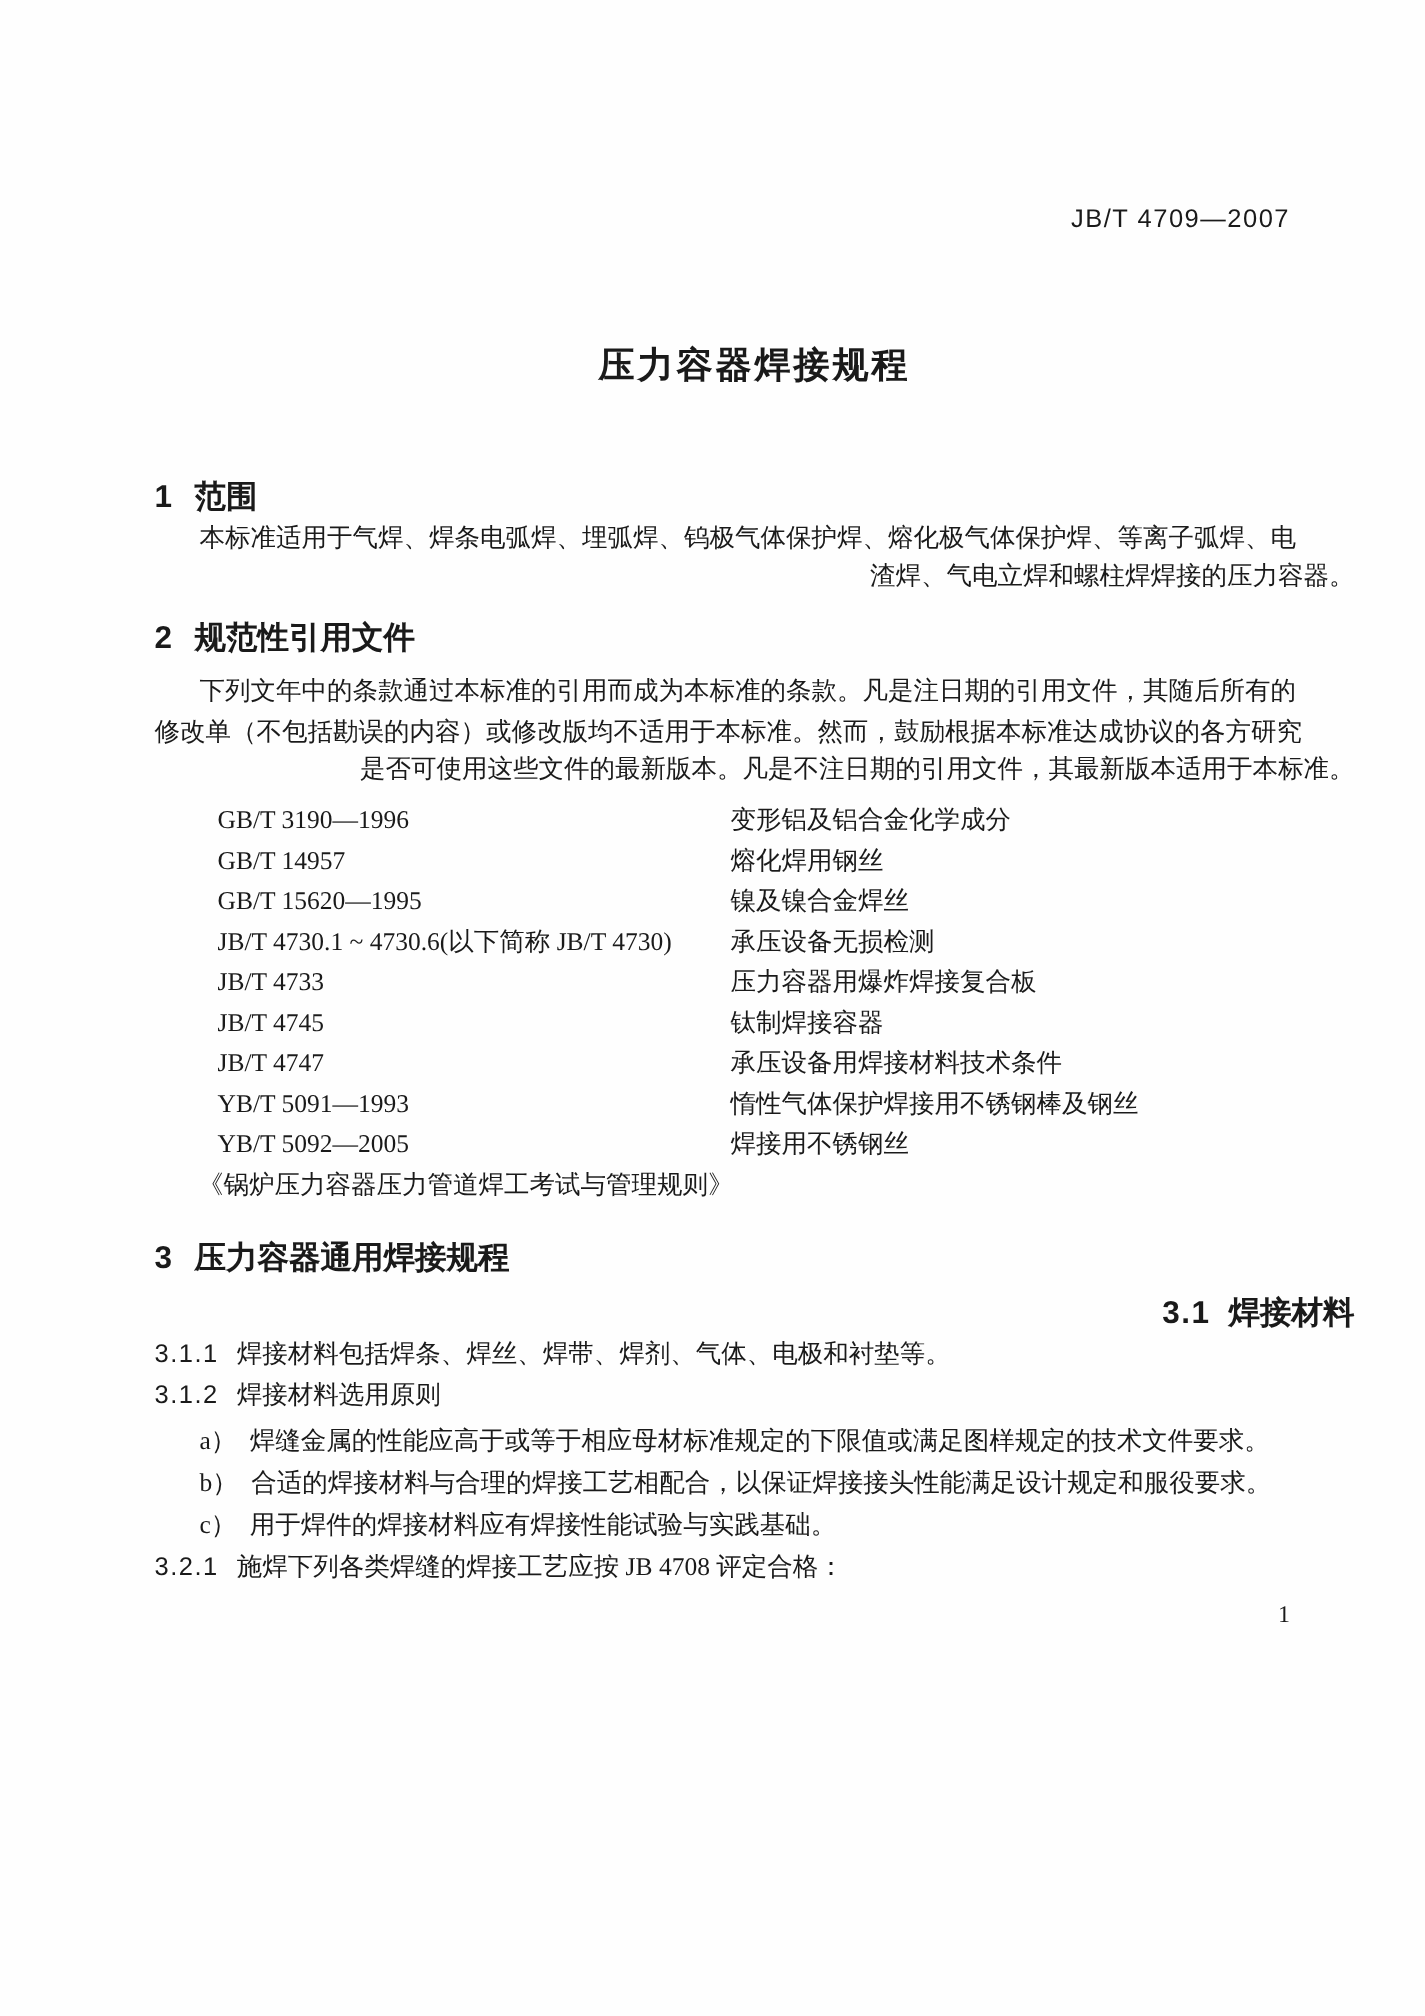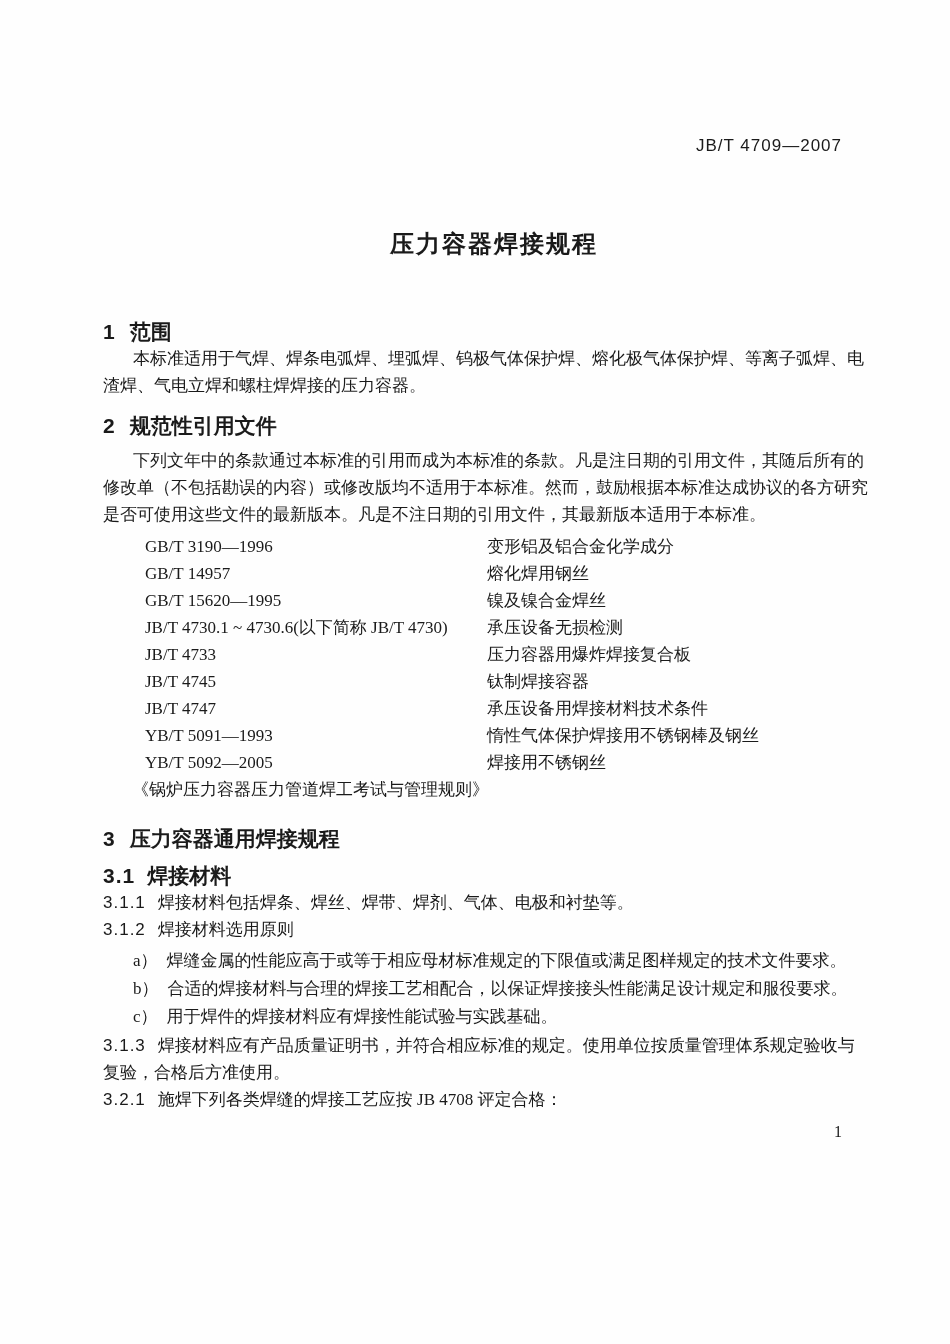--- a/index.html
+++ b/index.html
@@ -7,21 +7,21 @@
     padding: 0;
     background: #ffffff;
   }
   .page {
     position: relative;
     width: 950px;
     height: 1344px;
     box-sizing: border-box;
     background: #fefefe;
     color: #1a1a1a;
-    padding: 0 65px 0 103px;
+    padding: 0 47px 0 103px;
     overflow: hidden;
     font-family: "Liberation Serif", "DejaVu Serif", serif;
     font-size: 17px;
     line-height: 27px;
   }
   .doc-header {
     margin-top: 135px;
     margin-right: 43px;
     text-align: right;
     font-family: "Liberation Sans", "DejaVu Sans", sans-serif;
@@ -40,29 +40,29 @@
   }
   .sec-heading {
     margin-top: 13px;
     font-family: "Liberation Sans", "DejaVu Sans", sans-serif;
     font-weight: 700;
     font-size: 21px;
     line-height: 27px;
   }
   .sec-heading.first { margin-top: 54px; }
   .sec-heading.s3gap { margin-top: 22px; }
-  .sec-heading.sub { margin-top: 10px; }
+  .sec-heading.sub { margin-top: 10px; text-align: right; }
   .sec-heading.sub2 { margin-top: 0; }
   .h-num { margin-right: 14px; letter-spacing: 1px; }
   .h-num.small { margin-right: 12px; }
   .para { margin: 0; }
   .para.gap-top { margin-top: 12px; }
   .para.gap-top-sm { margin-top: 8px; }
   .line { text-align: justify; }
-  .line.last { text-align: left; }
+  .line.last { text-align: right; font-family: Liberation Mono, monospace; }
   .ind { text-indent: 30px; }
   .refs { margin-top: 5px; padding-left: 42px; }
   .ref-row { line-height: 27px; white-space: nowrap; }
   .ref-code { display: inline-block; width: 342px; vertical-align: top; }
   .ref-title { display: inline-block; vertical-align: top; }
   .book-line { text-indent: 29px; line-height: 27px; }
   .clause { margin: 0; }
   .clause .c-num {
     font-family: "Liberation Sans", "DejaVu Sans", sans-serif;
     margin-right: 12px;
@@ -163,26 +163,20 @@
       <span class="abc-label">a）</span><span>焊缝金属的性能应高于或等于相应母材标准规定的下限值或满足图样规定的技术文件要求。</span>
     </div>
     <div class="abc">
       <span class="abc-label">b）</span><span>合适的焊接材料与合理的焊接工艺相配合，以保证焊接接头性能满足设计规定和服役要求。</span>
     </div>
     <div class="abc">
       <span class="abc-label">c）</span><span>用于焊件的焊接材料应有焊接性能试验与实践基础。</span>
     </div>
   </div>
 
-  <div class="clause c313">
-    <div class="line">
-      <span class="c-num">3.1.3</span><span>焊接材料应有产品质量证明书，并符合相应标准的规定。使用单位按质量管理体系规定验收与</span>
-    </div>
-    <div class="line last">复验，合格后方准使用。</div>
-  </div>
 
   <div class="clause">
     <span class="c-num">3.2.1</span><span>施焊下列各类焊缝的焊接工艺应按 JB 4708 评定合格：</span>
   </div>
 
   <div class="page-number">1</div>
 
 </div>
 
 </body></html>

